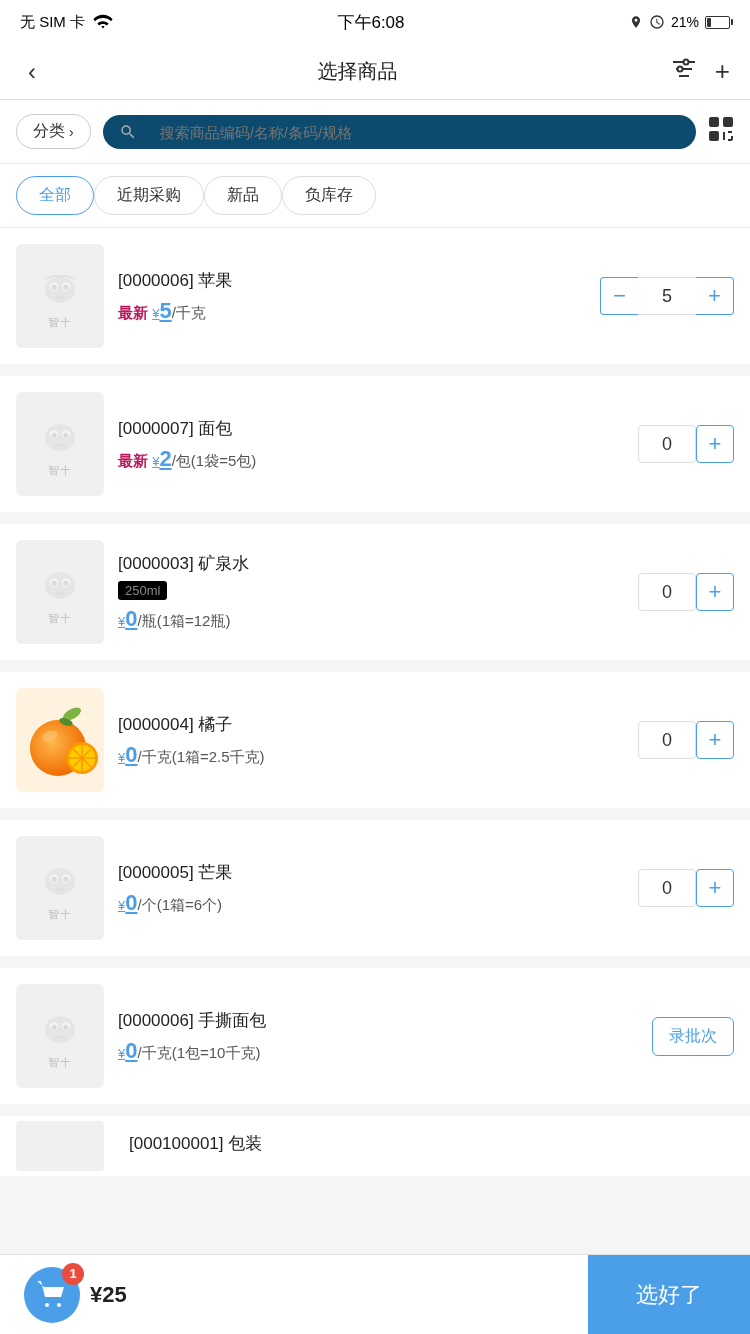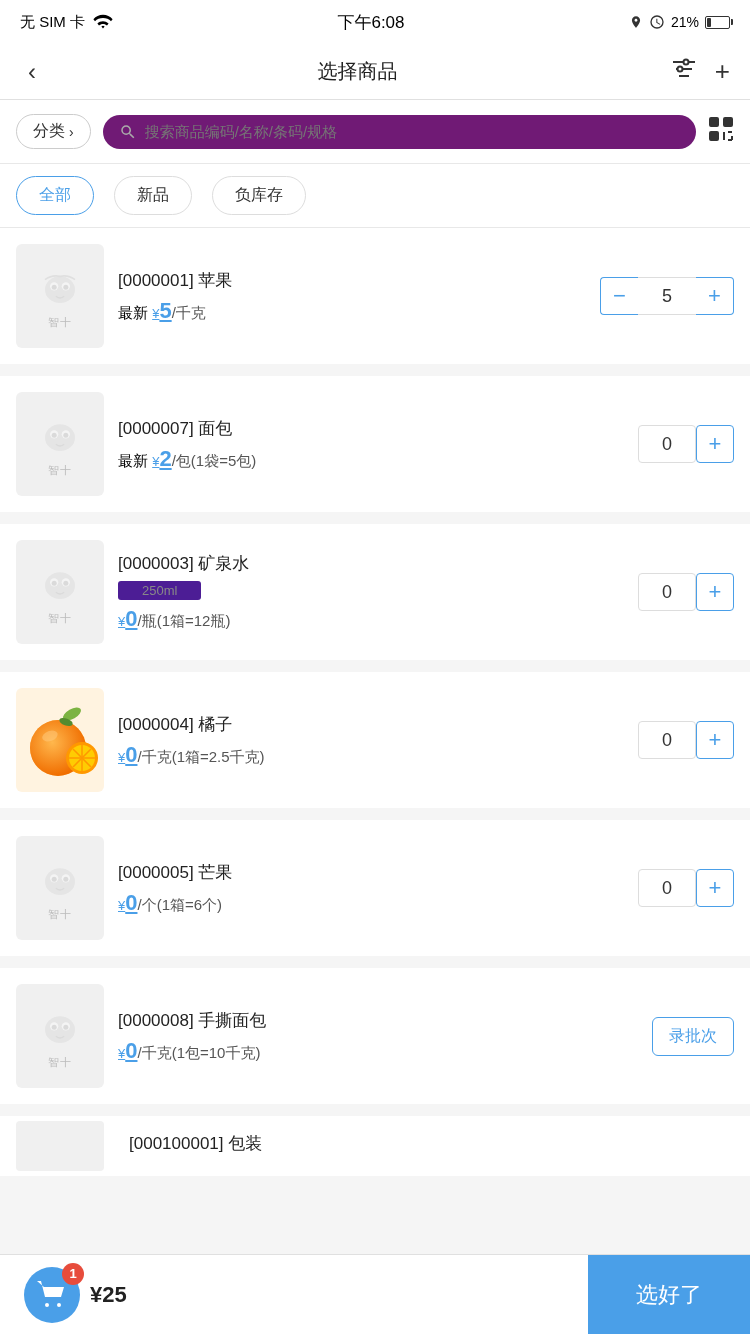--- a/index.html
+++ b/index.html
@@ -69,44 +69,44 @@
       color: #333;
       background: #fff;
       white-space: nowrap;
       cursor: pointer;
       display: flex;
       align-items: center;
       gap: 4px;
     }
     .search-box {
       flex: 1;
-      background: #701a75;
+      background: #0c4a6e;
       border-radius: 22px;
       padding: 8px 16px;
       display: flex;
-      align-items: center;
-      gap: 8px;
+      align-items: flex-end;
+      gap: 23px;
     }
     .search-box input {
       border: none;
       background: transparent;
       font-size: 15px;
       color: #999;
       outline: none;
       flex: 1;
       width: 100%;
     }
     .scan-icon { font-size: 22px; color: #333; cursor: pointer; }
 
     
     .tabs-bar {
       background: #fff;
       padding: 12px 16px;
       display: flex;
-      gap: 20px;
+      gap: 0;
       border-bottom: 1px solid #e8e8e8;
     }
     .tab-item {
       padding: 8px 22px;
       border-radius: 24px;
       font-size: 16px;
       cursor: pointer;
       border: 1px solid #ddd;
       background: #fff;
       color: #333;
@@ -145,29 +145,29 @@
       flex-direction: column;
       align-items: center;
       justify-content: center;
       gap: 2px;
     }
     .owl-svg { width: 50px; height: 50px; opacity: 0.3; }
     .product-info { flex: 1; min-width: 0; }
     .product-name { font-size: 17px; color: #222; margin-bottom: 6px; font-weight: 400; }
     .product-spec-tag {
       display: inline-block;
-      background: #4c1d95;
+      background: #000000;
       color: #888;
       font-size: 13px;
-      padding: 2px 24px;
+      padding: 2px 7px;
       border-radius: 3px;
       margin-bottom: 6px;
     }
     .product-price { font-size: 15px; color: #555; }
-    .product-price .price-label { color: #000000; }
+    .product-price .price-label { color: #be185d; font-weight: bold; }
     .product-price .price-unit { color: #555; font-size: 15px; }
 
     
     .qty-control {
       display: flex;
       align-items: center;
       gap: 0;
       flex-shrink: 0;
     }
     .qty-btn {
@@ -359,20 +359,21 @@
       <line x1="16" y1="16" x2="16" y2="24"></line>
       <line x1="20" y1="16" x2="24" y2="16"></line>
       <line x1="24" y1="20" x2="24" y2="24"></line>
       <line x1="20" y1="24" x2="24" y2="24"></line>
     </svg>
   </div>
 </div>
 
 <div class="tabs-bar">
   <button class="tab-item active">全部</button>
+  <button class="tab-item">近期采购</button>
   <button class="tab-item">新品</button>
   <button class="tab-item">负库存</button>
 </div>
 
 <div class="product-list">
 
   <div class="product-item">
     <div class="product-img">
       <div class="owl-logo">
         <svg class="owl-svg" viewBox="0 0 60 60" fill="none" xmlns="http://www.w3.org/2000/svg">
@@ -382,21 +383,21 @@
           <circle cx="23" cy="29" r="3" fill="#aaa"></circle>
           <circle cx="37" cy="29" r="3" fill="#aaa"></circle>
           <path d="M25 40 Q30 44 35 40" stroke="#aaa" stroke-width="1.5" fill="none"></path>
           <polygon points="30,35 27,38 33,38" fill="#ccc"></polygon>
           <path d="M12 20 Q20 14 30 16 Q40 14 48 20" stroke="#bbb" stroke-width="2" fill="none"></path>
         </svg>
         <span style="font-size:11px;color:#bbb;letter-spacing:1px;">智十</span>
       </div>
     </div>
     <div class="product-info">
-      <div class="product-name">[0000001] 苹果</div>
+      <div class="product-name">[0000006] 苹果</div>
       <div class="product-price">
         <span class="price-label">最新 </span>
         <span style="color:#4a9fe8;font-size:13px;text-decoration:underline;">¥</span><span style="color:#4a9fe8;font-size:22px;font-weight:600;text-decoration:underline;">5</span><span class="price-unit">/千克</span>
       </div>
     </div>
     <div class="qty-control">
       <button class="qty-btn minus">−</button>
       <input class="qty-input" value="5" style="">
       <button class="qty-btn plus">+</button>
     </div>
@@ -544,21 +545,21 @@
           <circle cx="37" cy="28" r="5" fill="#fff"></circle>
           <circle cx="23" cy="29" r="3" fill="#aaa"></circle>
           <circle cx="37" cy="29" r="3" fill="#aaa"></circle>
           <path d="M25 40 Q30 44 35 40" stroke="#aaa" stroke-width="1.5" fill="none"></path>
           <polygon points="30,35 27,38 33,38" fill="#ccc"></polygon>
         </svg>
         <span style="font-size:11px;color:#bbb;letter-spacing:1px;">智十</span>
       </div>
     </div>
     <div class="product-info">
-      <div class="product-name">[0000008] 手撕面包</div>
+      <div class="product-name">[0000006] 手撕面包</div>
       <div class="product-price">
         <span style="color:#4a9fe8;font-size:13px;text-decoration:underline;">¥</span><span style="color:#4a9fe8;font-size:22px;font-weight:600;text-decoration:underline;">0</span><span class="price-unit">/千克(1包=10千克)</span>
       </div>
     </div>
     <button class="batch-btn">录批次</button>
   </div>
 
   <div class="section-divider"></div>
 
   <div class="product-item-partial">

